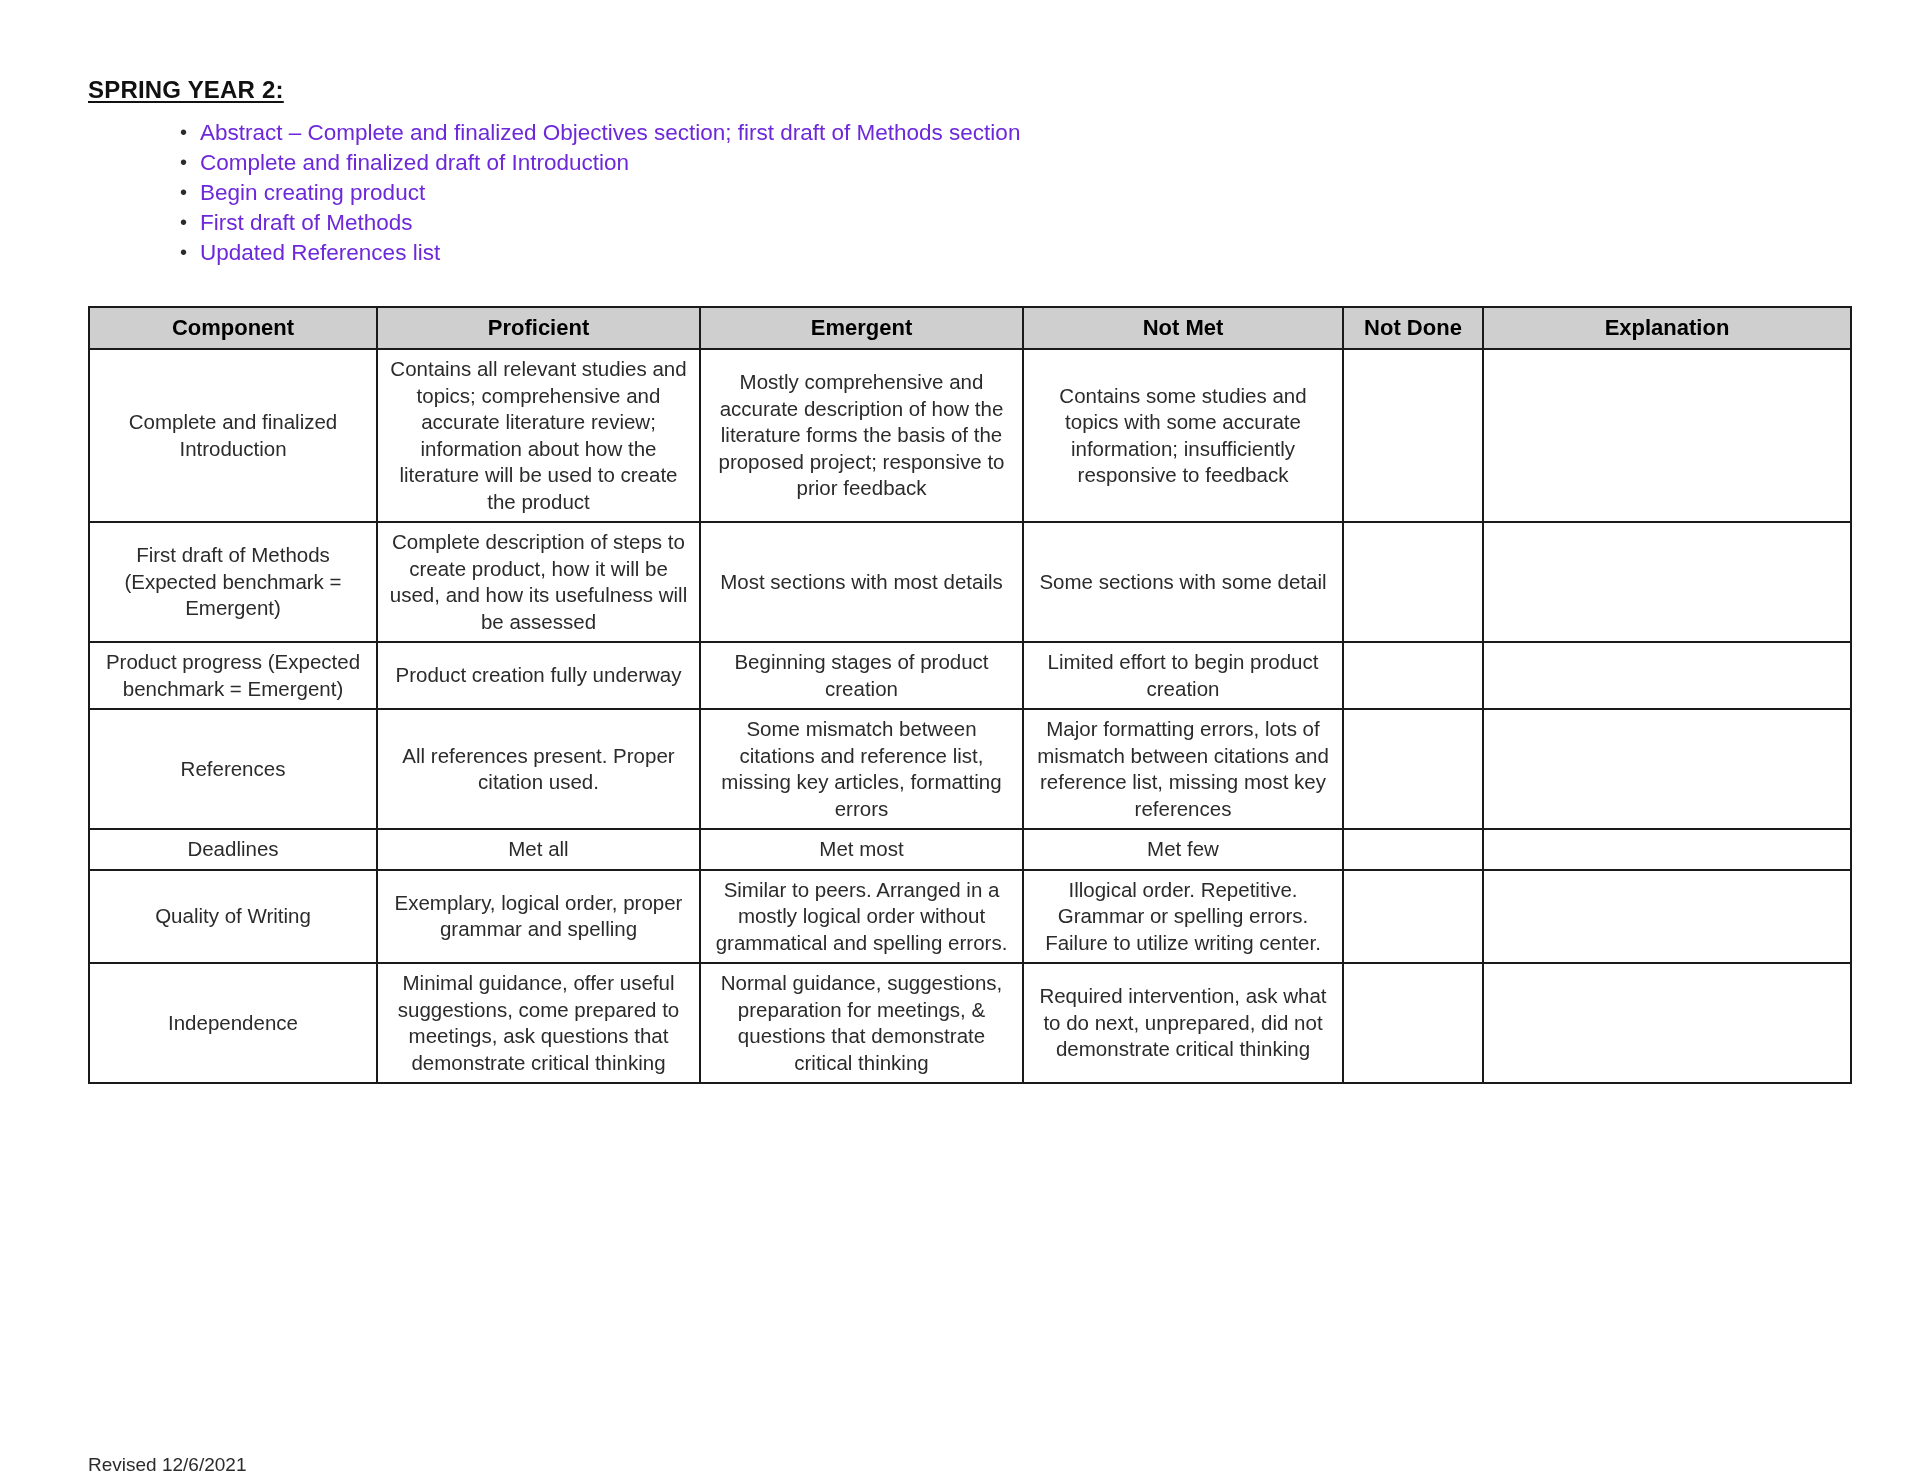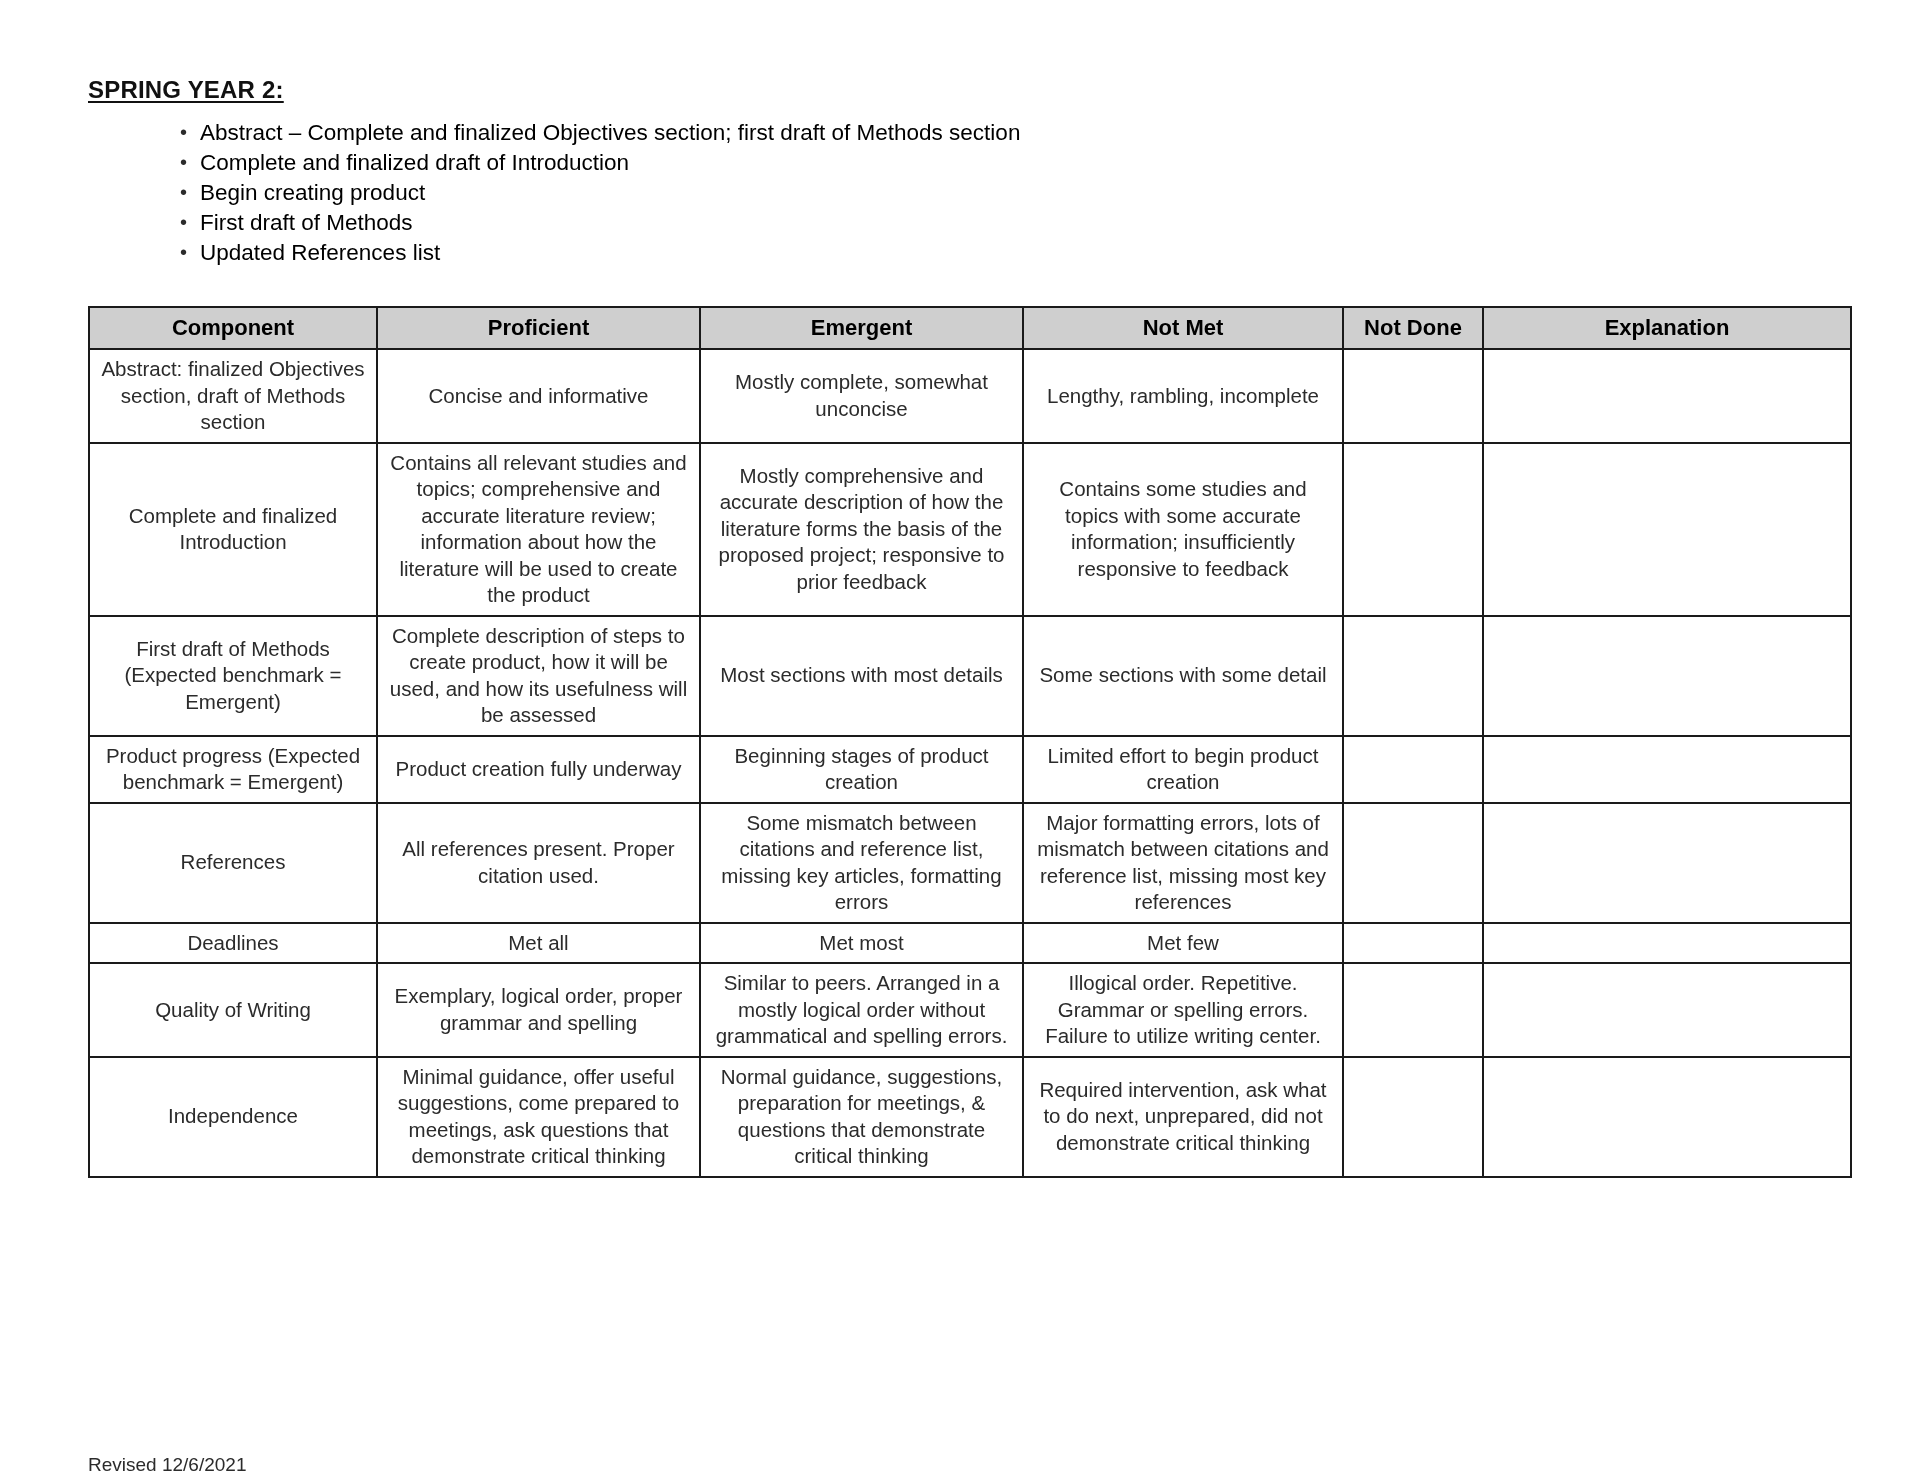--- a/index.html
+++ b/index.html
@@ -44,21 +44,21 @@
     top: 118px;
     margin: 0;
     padding: 0;
     list-style: none;
     width: 1300px;
   }
   .bullets li {
     position: relative;
     font-size: 22.5px;
     line-height: 30px;
-    color: #000000;
+    color: #6d28d9;
     padding-left: 22px;
     white-space: nowrap;
   }
   .bullets li::before {
     content: "\2022";
     position: absolute;
     left: 2px;
     top: -1px;
     font-size: 20px;
     color: #2b2b2b;
@@ -146,28 +146,20 @@
           <th>Component</th>
           <th>Proficient</th>
           <th>Emergent</th>
           <th>Not Met</th>
           <th>Not Done</th>
           <th>Explanation</th>
         </tr>
       </thead>
       <tbody>
         <tr>
-          <td class="cell-component">Abstract: finalized Objectives section, draft of Methods section</td>
-          <td>Concise and informative</td>
-          <td>Mostly complete, somewhat unconcise</td>
-          <td>Lengthy, rambling, incomplete</td>
-          <td class="cell-blank"></td>
-          <td class="cell-blank"></td>
-        </tr>
-        <tr>
           <td class="cell-component">Complete and finalized Introduction</td>
           <td>Contains all relevant studies and topics; comprehensive and accurate literature review; information about how the literature will be used to create the product</td>
           <td>Mostly comprehensive and accurate description of how the literature forms the basis of the proposed project; responsive to prior feedback</td>
           <td>Contains some studies and topics with some accurate information; insufficiently responsive to feedback</td>
           <td class="cell-blank"></td>
           <td class="cell-blank"></td>
         </tr>
         <tr>
           <td class="cell-component">First draft of Methods (Expected benchmark = Emergent)</td>
           <td>Complete description of steps to create product, how it will be used, and how its usefulness will be assessed</td>

